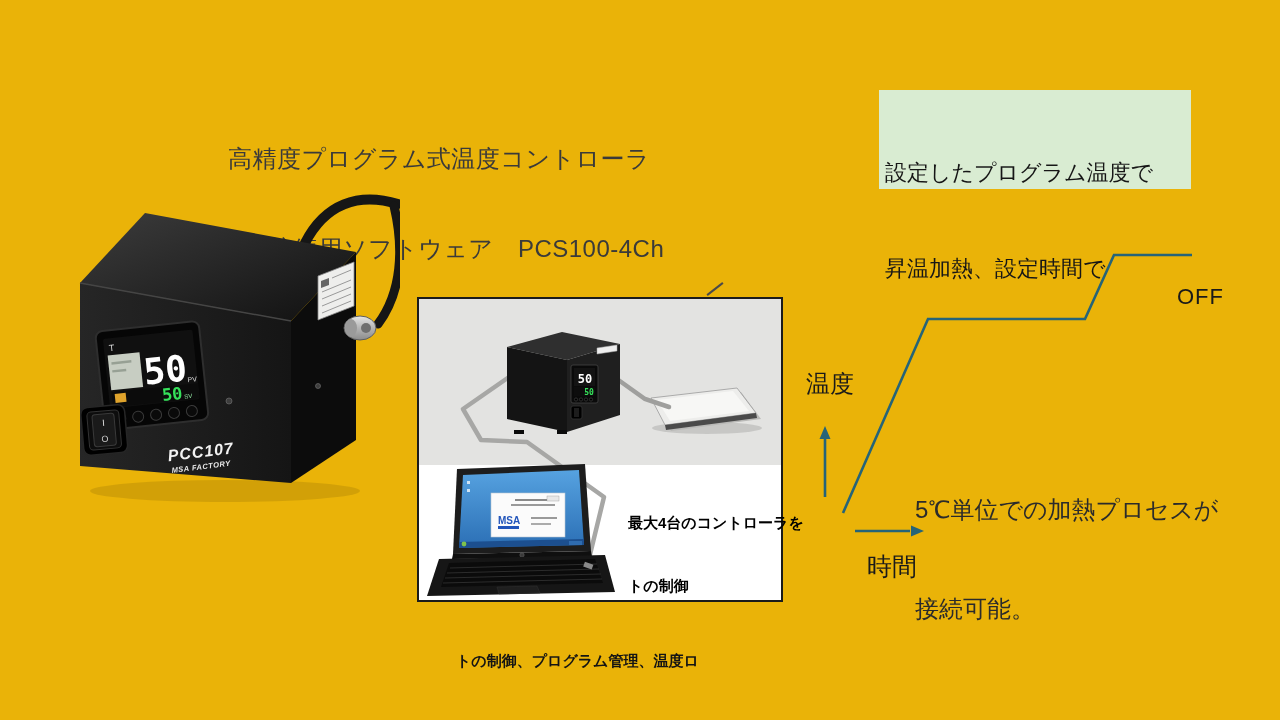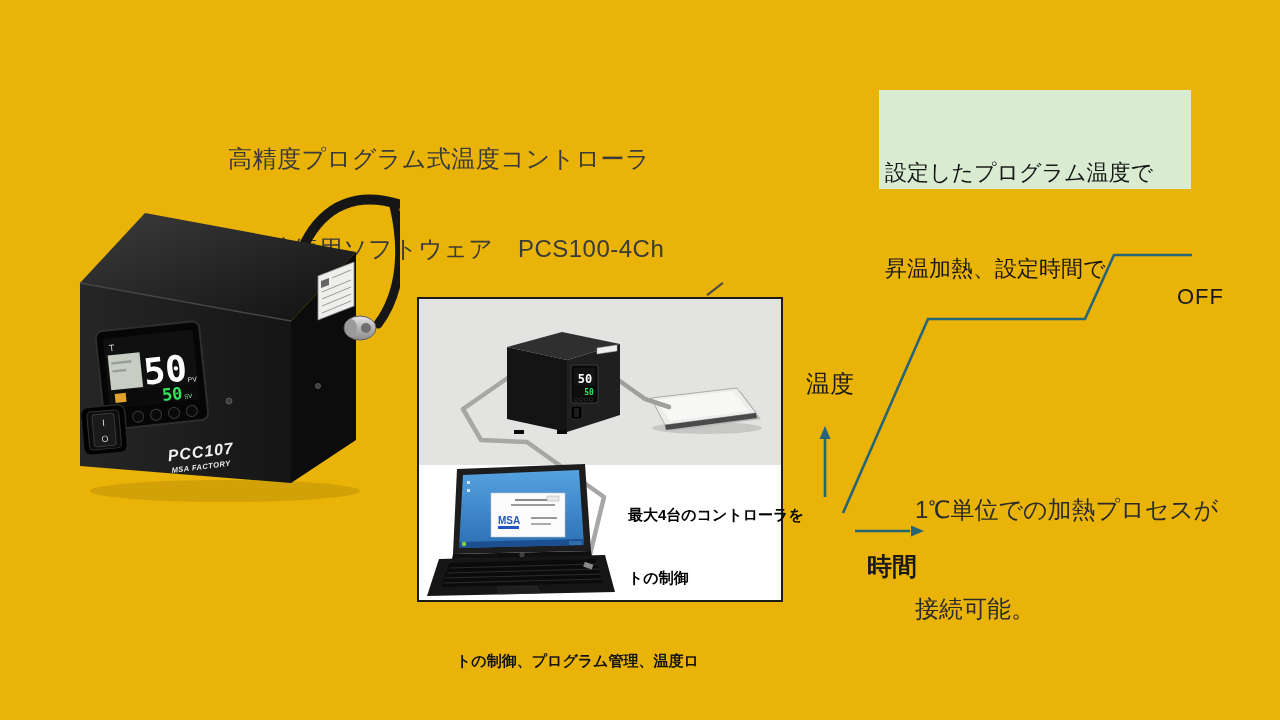--- a/index.html
+++ b/index.html
@@ -4,25 +4,25 @@
 <style>
   html,body{margin:0;padding:0;background:#fff;}
   .slide{position:relative;width:1280px;height:720px;background:#eab308;overflow:hidden;
          font-family:"Liberation Sans",sans-serif;color:#222;}
   .abs{position:absolute;}
   .title-block{left:228px;top:84px;font-size:24px;line-height:30px;color:#3a3a3a;letter-spacing:0.5px;white-space:pre;}
   .green-box{left:879px;top:90px;width:312px;height:99px;box-sizing:border-box;
              background:#d9ecd2;padding:3px 6px;font-size:22px;line-height:32px;color:#161616;white-space:pre;}
   .fig-frame{left:417px;top:297px;width:366px;height:305px;box-sizing:border-box;
              border:2px solid #1b1b1b;background:#ffffff;}
-  .fig-note{left:209px;top:163px;font-size:15px;font-weight:700;line-height:21px;color:#000;white-space:pre;}
+  .fig-note{left:209px;top:171px;font-size:15px;font-weight:700;line-height:21px;color:#000;white-space:pre;}
   .fig-caption{left:456px;top:611px;font-size:15px;font-weight:600;line-height:20px;color:#141414;white-space:pre;}
   .lbl{color:#1a1a1a;white-space:pre;}
   .lbl-ondo{left:806px;top:368px;font-size:24px;}
-  .lbl-jikan{left:867px;top:550px;font-size:25px;font-weight:bold;}
+  .lbl-jikan{left:867px;top:550px;font-size:25px;}
   .lbl-off{left:1177px;top:284px;font-size:22px;letter-spacing:1px;}
   .lbl-note{left:915px;top:427px;font-size:24px;line-height:33px;color:#2b2b2b;}
   .corner-tick{left:705px;top:288px;width:20px;height:0;border-top:2px solid #4a4a4a;transform:rotate(-38deg);}
   svg text{font-family:"Liberation Sans",sans-serif;}
   .seg{font-family:"DejaVu Sans Mono",monospace;}
 </style>
 </head>
 <body>
 
 <div class="slide">
@@ -204,17 +204,17 @@
     </g>
     <g>
       <line x1="65" y1="301" x2="120" y2="301" stroke="#266478" stroke-width="2.6"></line>
       <polygon points="121,295.5 121,306.5 134,301" fill="#266478"></polygon>
     </g>
   </svg>
   <div class="abs lbl lbl-ondo">温度</div>
   <div class="abs lbl lbl-jikan">時間</div>
   <div class="abs lbl lbl-off">OFF</div>
   <div class="abs lbl lbl-note">
-    <div>1℃単位での加熱プロセスが</div>
+    <div>5℃単位での加熱プロセスが</div>
     <div>接続可能。</div>
   </div>
 
 </div>
 
 </body></html>

